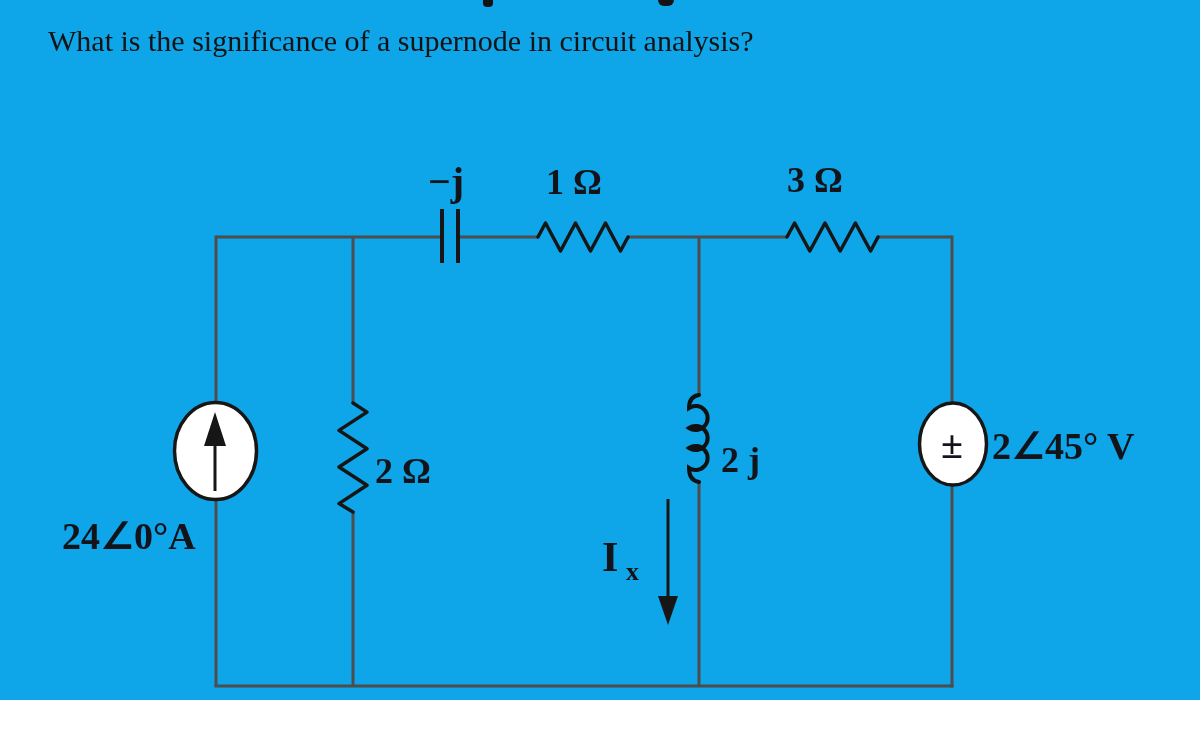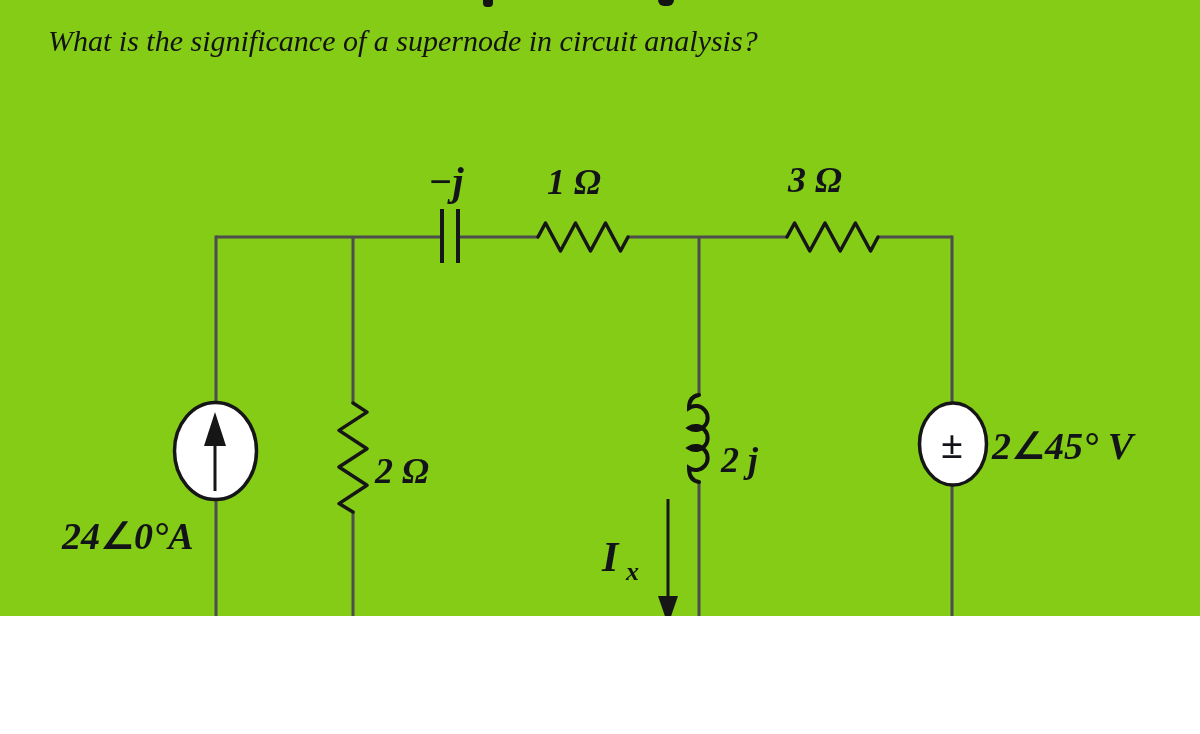--- a/index.html
+++ b/index.html
@@ -1,22 +1,21 @@
 <!DOCTYPE html>
 <html><head>
 <meta charset="utf-8">
 <style>
   html,body{margin:0;padding:0;background:#ffffff;}
   #page{
     position:relative;
-    width:1200px;height:616px;
-    background:#84cc16;
+    width:1200px;height:700px;
+    background:#0ea5e9;
     overflow:hidden;
     font-family:"Liberation Serif", serif;
-    font-style:italic;
   }
   #question{
     position:absolute;
     left:48px;top:24px;
     font-size:30px;
     color:#131313;
     white-space:nowrap;
   }
   .frag{
     position:absolute;

